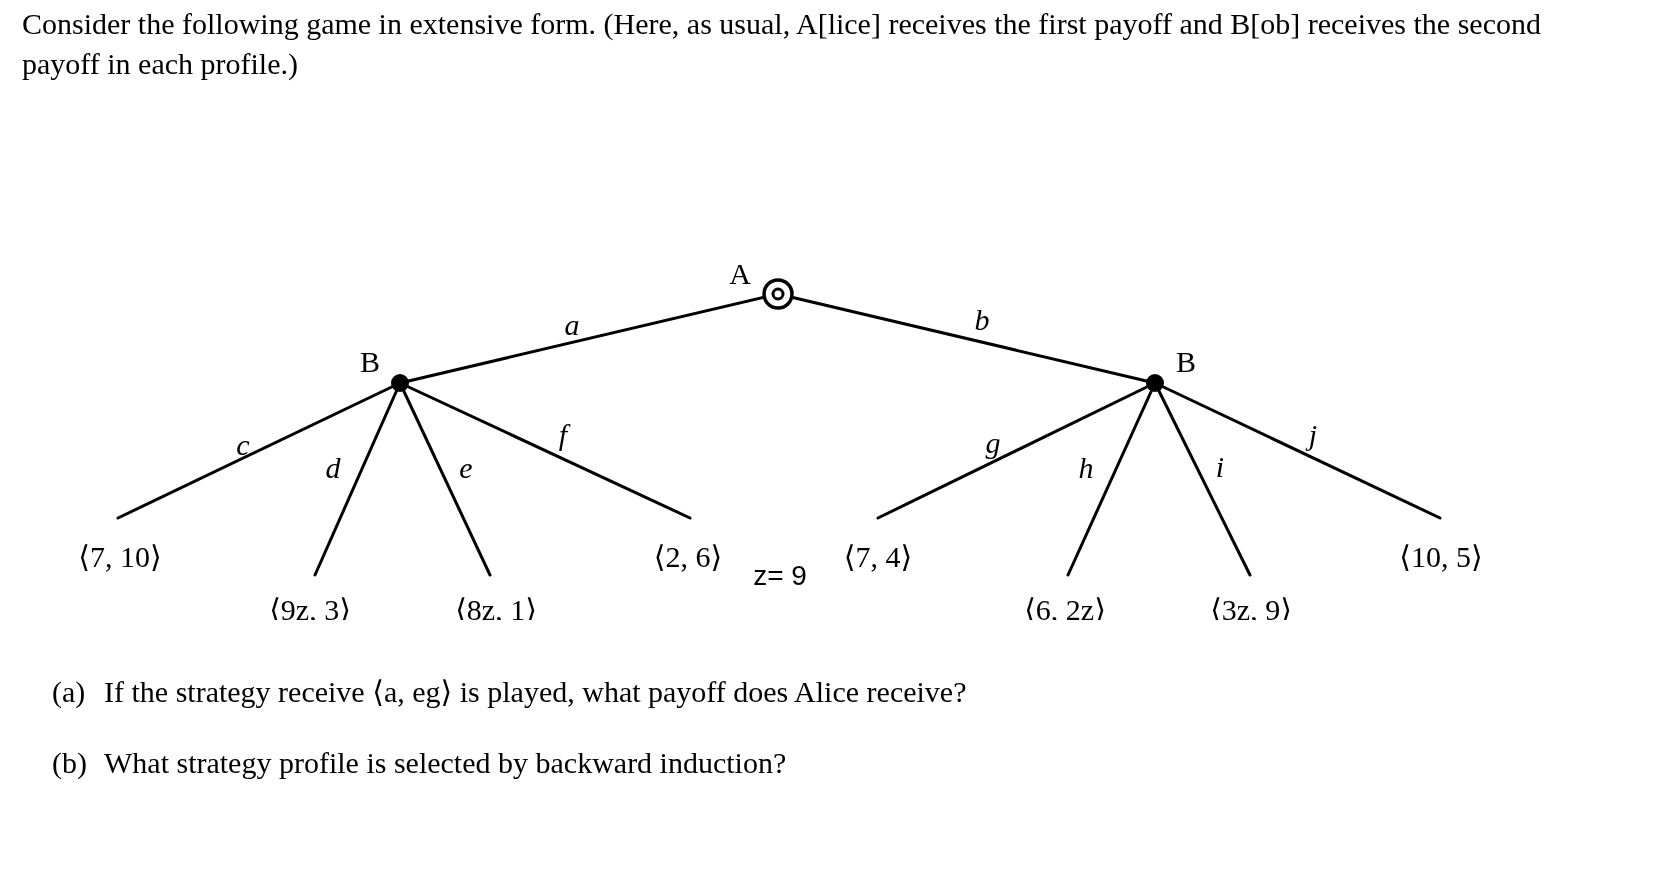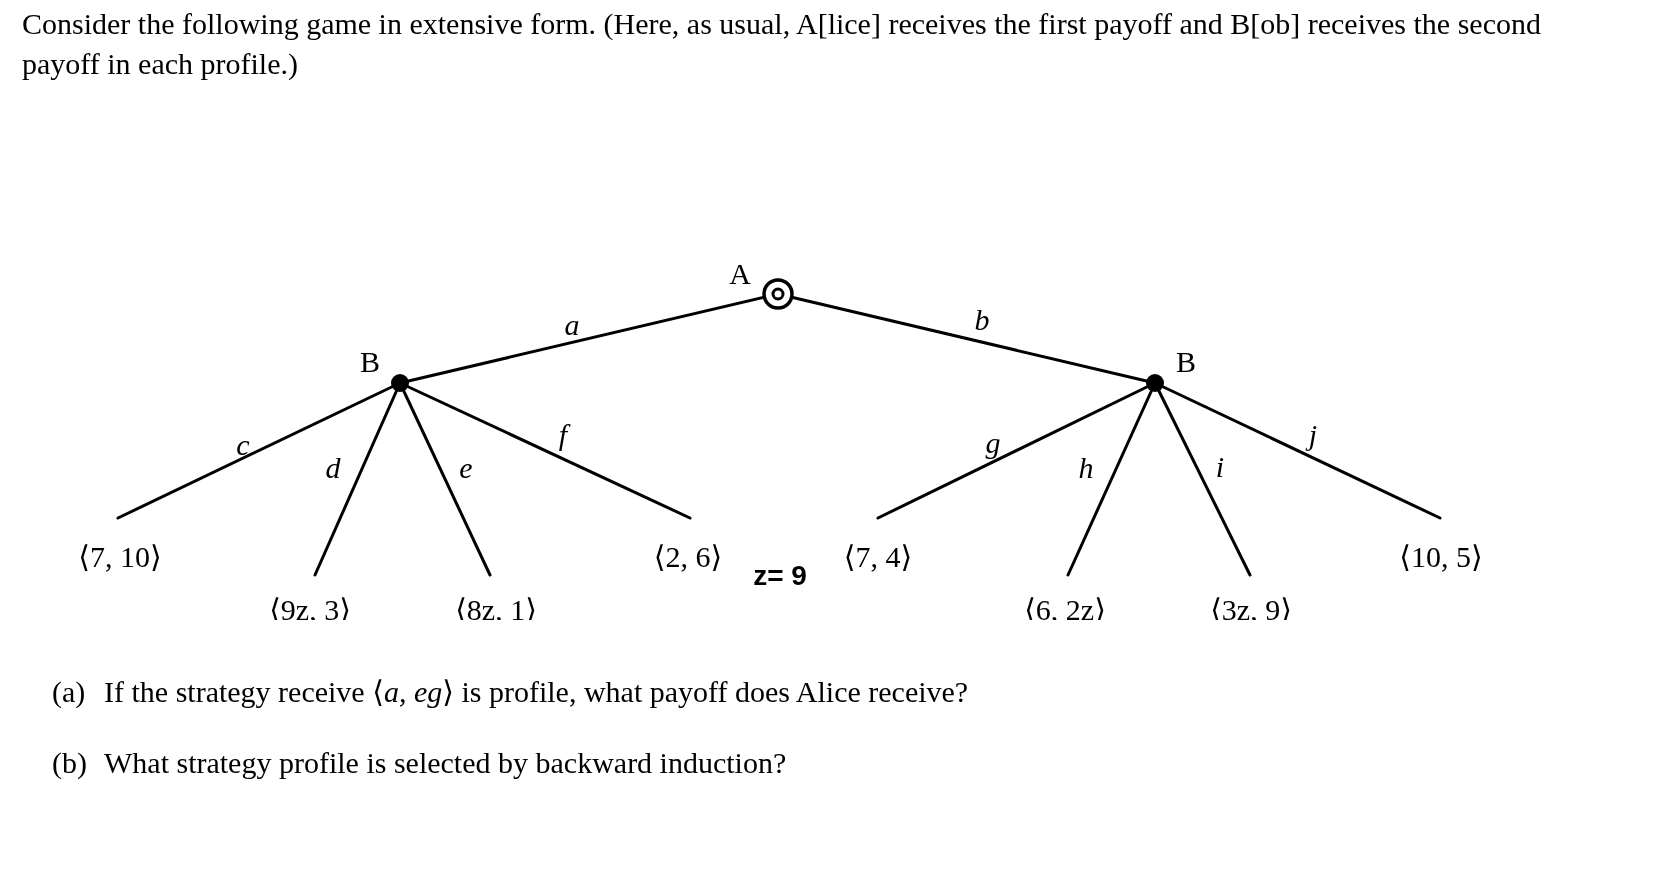--- a/index.html
+++ b/index.html
@@ -69,21 +69,20 @@
     margin-bottom: 32px;
   }
   .q-marker {
     width: 52px;
     flex: 0 0 52px;
   }
   .q-text {
     flex: 1 1 auto;
   }
   .q-text .ital {
-    font-style: italic;
   }
   line {
     stroke: #000;
     stroke-linecap: round;
   }
 </style>
 </head>
 <body>
 
 <div class="page">
@@ -138,29 +137,29 @@
       <text class="payoff-label" x="688" y="447" text-anchor="middle">⟨2, 6⟩</text>
 
       <text class="payoff-label" x="878" y="447" text-anchor="middle">⟨7, 4⟩</text>
       <text class="payoff-label" x="1065" y="500" text-anchor="middle">⟨6, 2z⟩</text>
       <text class="payoff-label" x="1251" y="500" text-anchor="middle">⟨3z, 9⟩</text>
       <text class="payoff-label" x="1441" y="447" text-anchor="middle">⟨10, 5⟩</text>
 
     </svg>
   </div>
 
-  <div style="position:absolute; left:0; top:560px; width:1560px; text-align:center;font-weight:bold;">
+  <div style="position:absolute; left:0; top:560px; width:1560px; text-align:center;">
     <span style="font-family:'Liberation Sans','DejaVu Sans',sans-serif; font-size:28px;">z= 9</span>
   </div>
 
   <div class="questions">
 
     <div class="q-row">
       <div class="q-marker">(a)</div>
-      <div class="q-text"><span>If the strategy receive ⟨</span><span class="ital">a, eg</span><span>⟩ is profile, what payoff does Alice receive?</span></div>
+      <div class="q-text"><span>If the strategy receive ⟨</span><span class="ital">a, eg</span><span>⟩ is played, what payoff does Alice receive?</span></div>
     </div>
 
     <div class="q-row">
       <div class="q-marker">(b)</div>
       <div class="q-text"><span>What strategy profile is selected by backward induction?</span><span class="ital"></span><span></span></div>
     </div>
 
   </div>
 
 </div>

